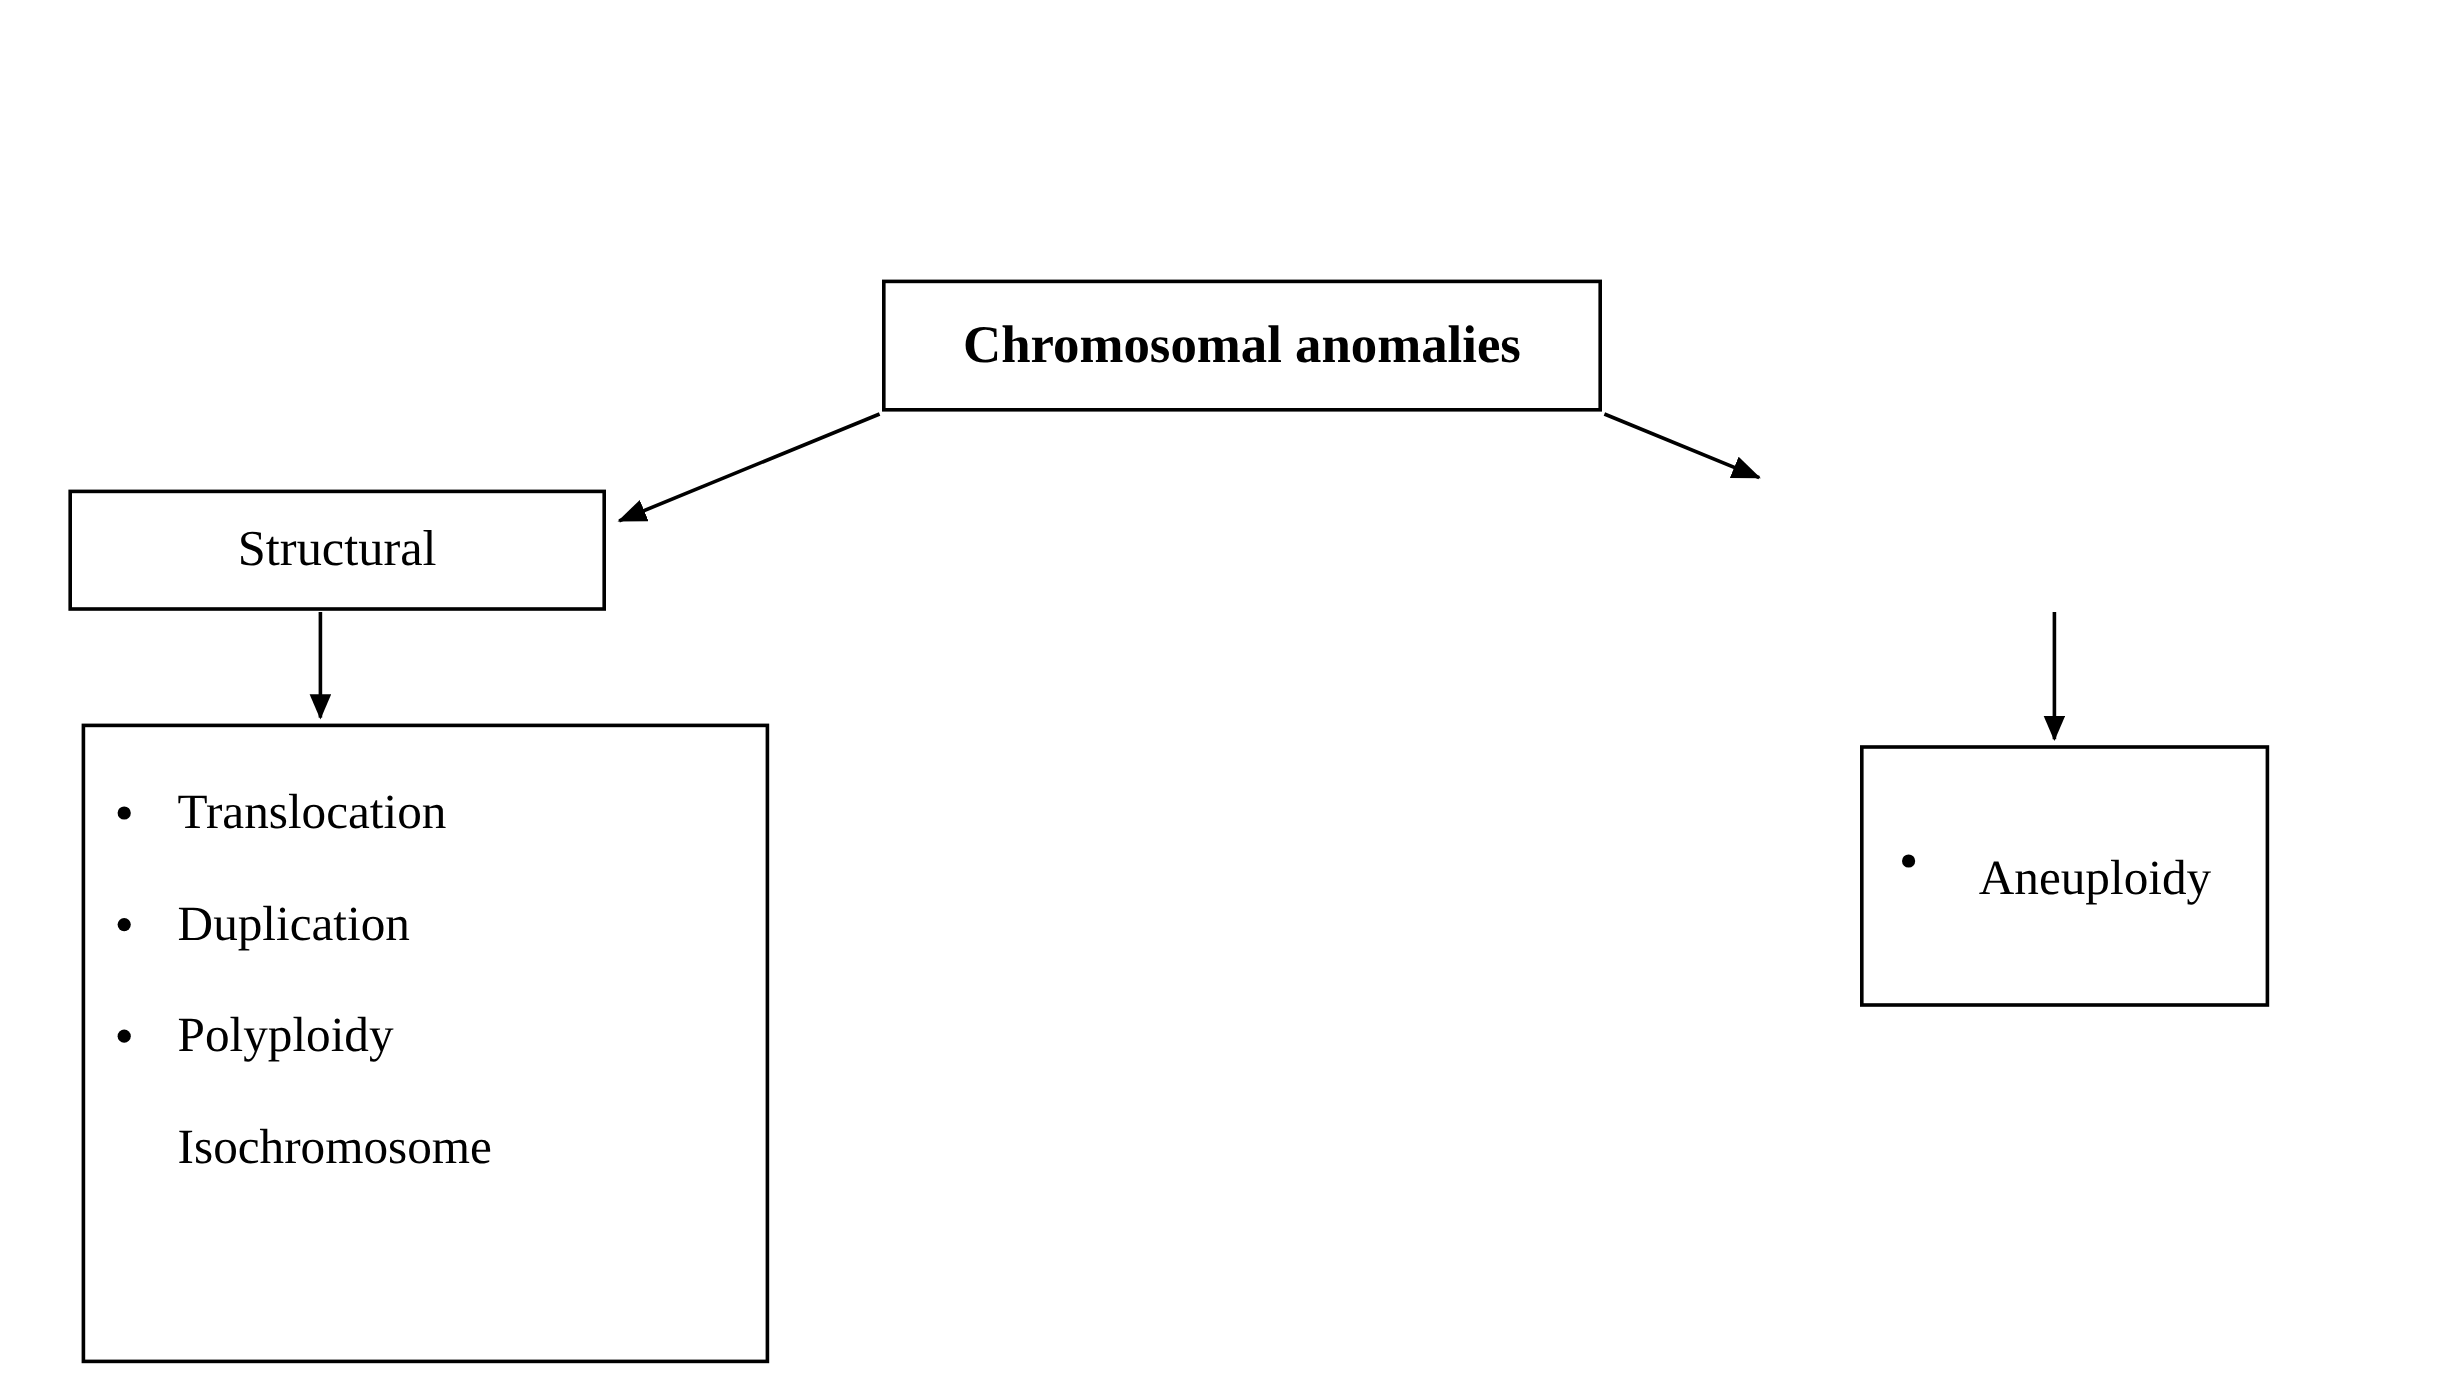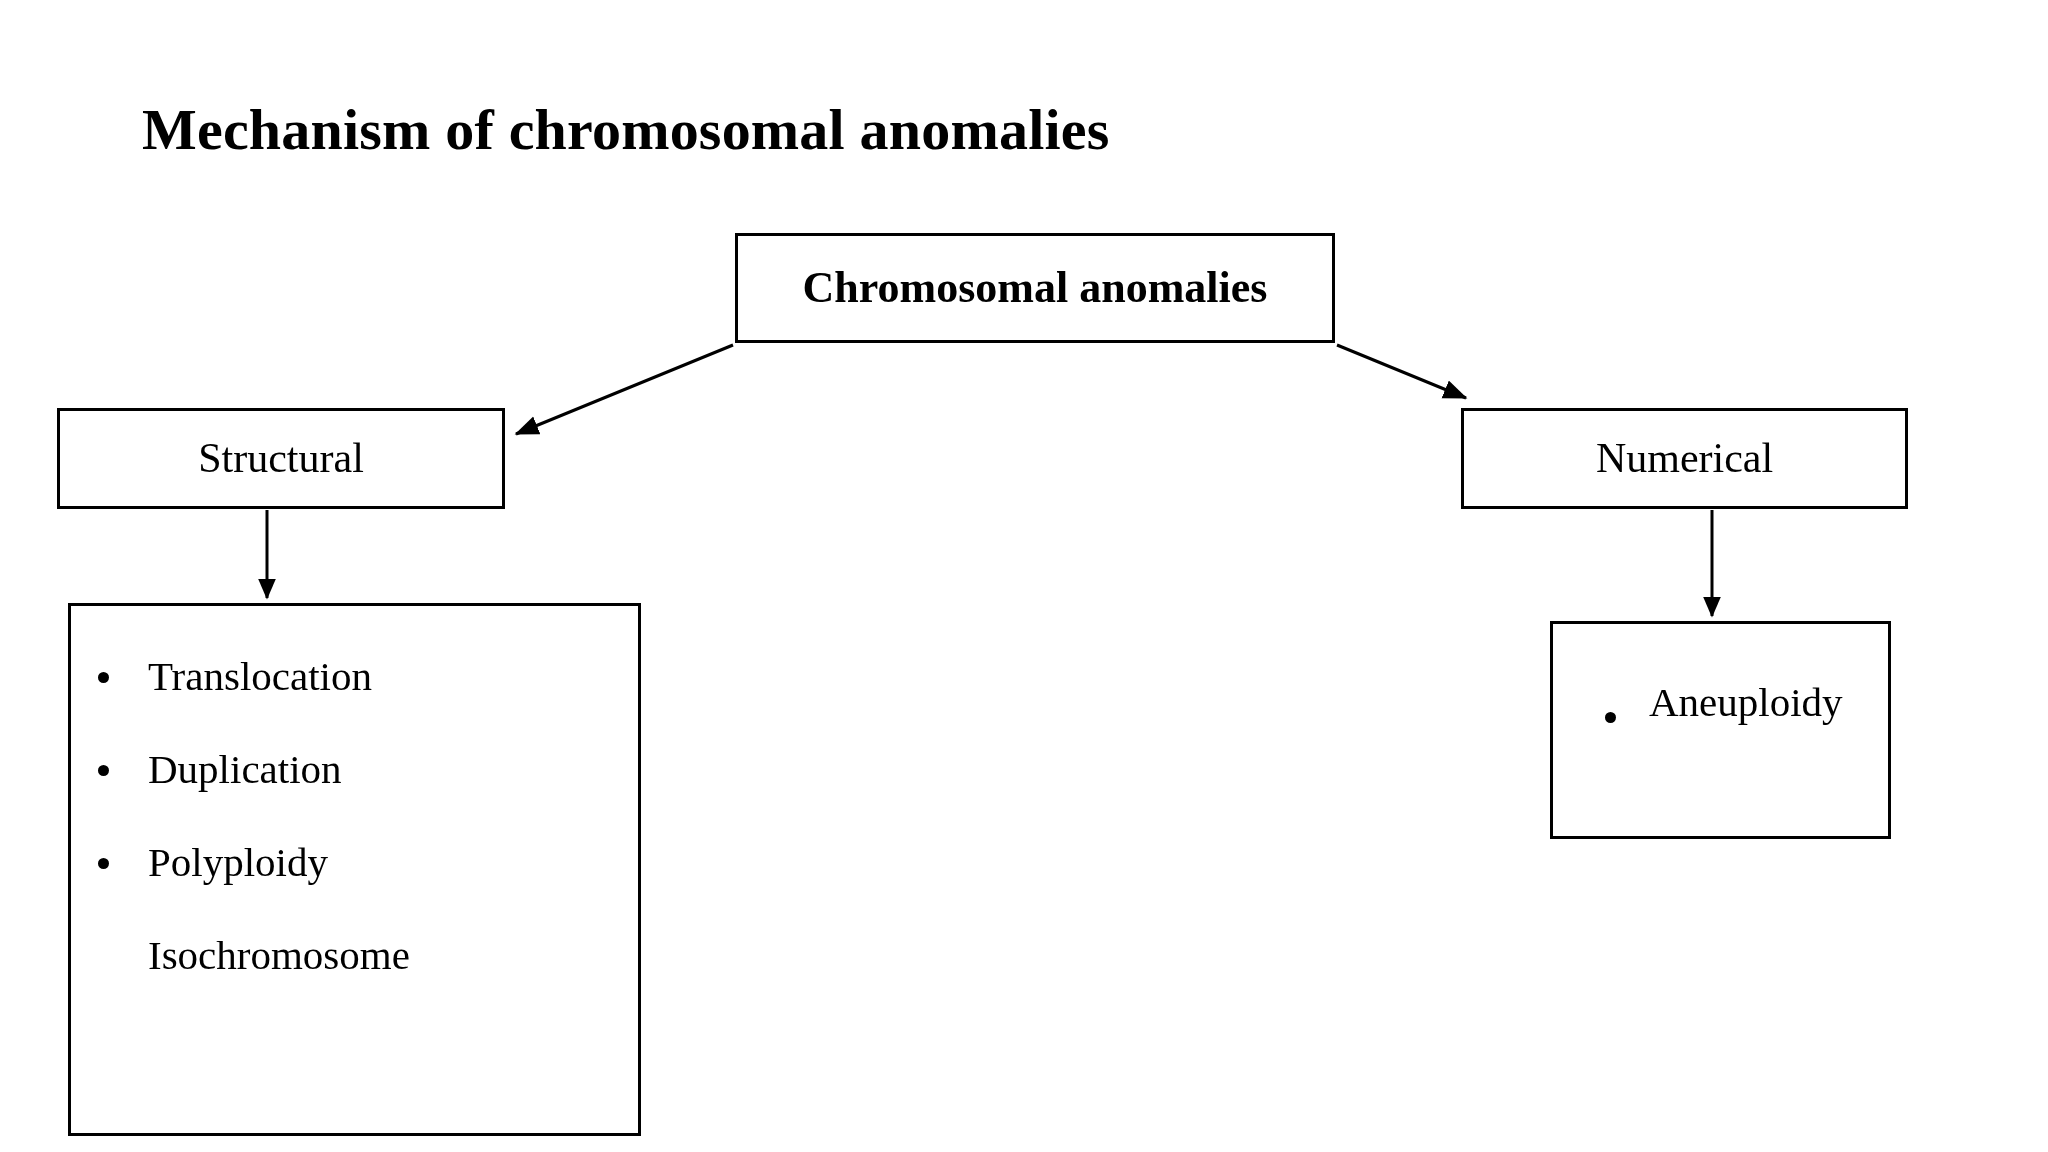--- a/index.html
+++ b/index.html
@@ -105,25 +105,24 @@
     line-height: 1.0;
     white-space: nowrap;
   }
   #list-structural .bullet-item {
     padding-left: 77px;
     height: 93px;
     display: flex;
     align-items: center;
   }
   #list-numerical .bullet-item {
-    padding-left: 76px;
+    padding-left: 96px;
     height: 70px;
     display: flex;
-    align-items: flex-start;
-    margin-left: 20px;
+    align-items: flex-end;
   }
   .bullet-item .dot {
     position: absolute;
     left: 27px;
     top: 50%;
     width: 11px;
     height: 11px;
     margin-top: -5px;
     border-radius: 50%;
     background: #000000;
@@ -138,21 +137,20 @@
     width: 2048px;
     height: 1152px;
     pointer-events: none;
   }
 </style>
 </head>
 <body>
 
 <div id="slide">
 
-  <div id="slide-title">Mechanism of chromosomal anomalies</div>
 
   <svg id="connectors" viewBox="0 0 2048 1152" xmlns="http://www.w3.org/2000/svg">
     <defs>
       <marker id="arrowhead" markerWidth="9" markerHeight="9" refX="7.5" refY="3.2" orient="auto" markerUnits="strokeWidth">
         <path d="M0,0 L8,3.2 L0,6.4 z" fill="#000000"></path>
       </marker>
       <marker id="arrowheadv" markerWidth="8" markerHeight="8" refX="6.5" refY="3" orient="auto" markerUnits="strokeWidth">
         <path d="M0,0 L7,3 L0,6 z" fill="#000000"></path>
       </marker>
     </defs>
@@ -167,23 +165,20 @@
   </svg>
 
   <div class="node" id="node-root">
     <span class="node-label bold">Chromosomal anomalies</span>
   </div>
 
   <div class="node" id="node-structural">
     <span class="node-label">Structural</span>
   </div>
 
-  <div class="node" id="node-numerical">
-    <span class="node-label">Numerical</span>
-  </div>
 
   <div class="list-box" id="list-structural">
     <ul class="bullet-list">
       <li class="bullet-item">
         <span class="dot"></span>
         <span>Translocation</span>
       </li>
       <li class="bullet-item">
         <span class="dot"></span>
         <span>Duplication</span>

